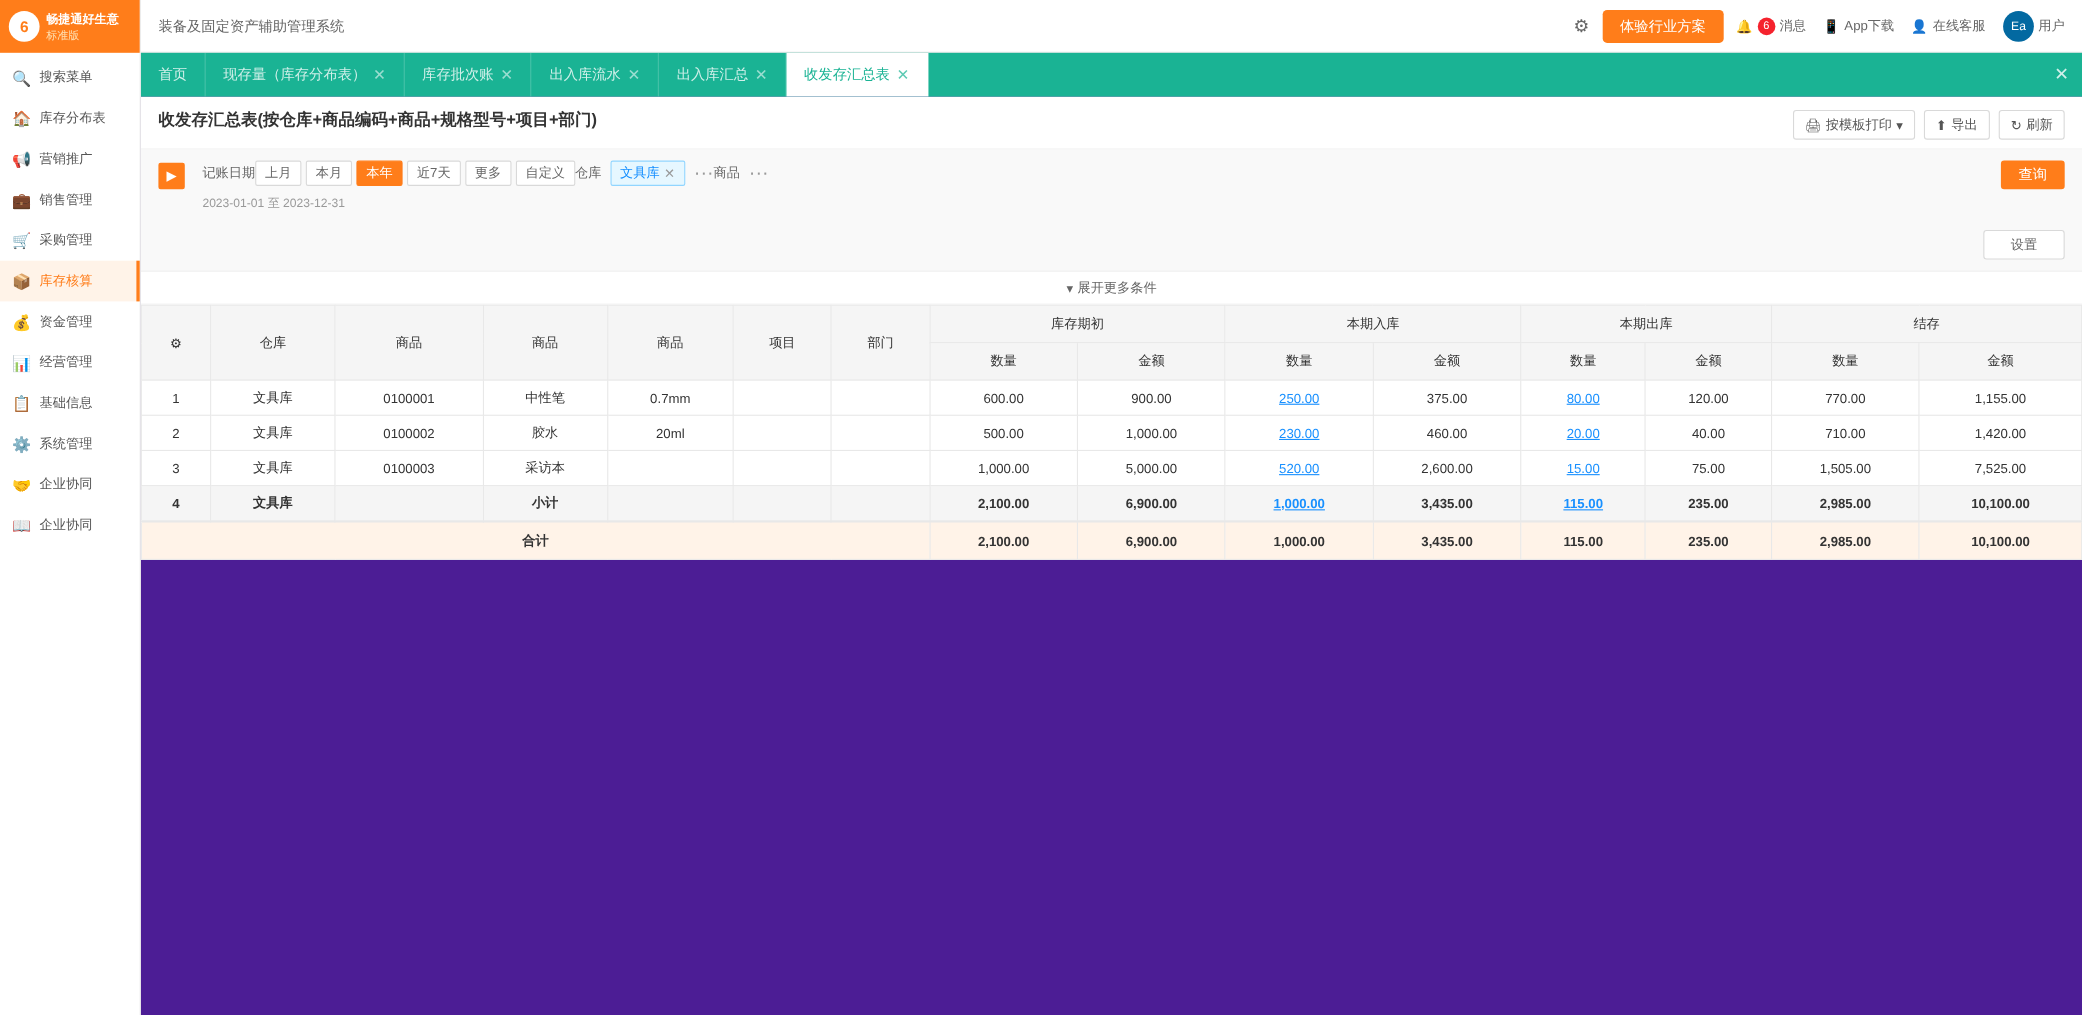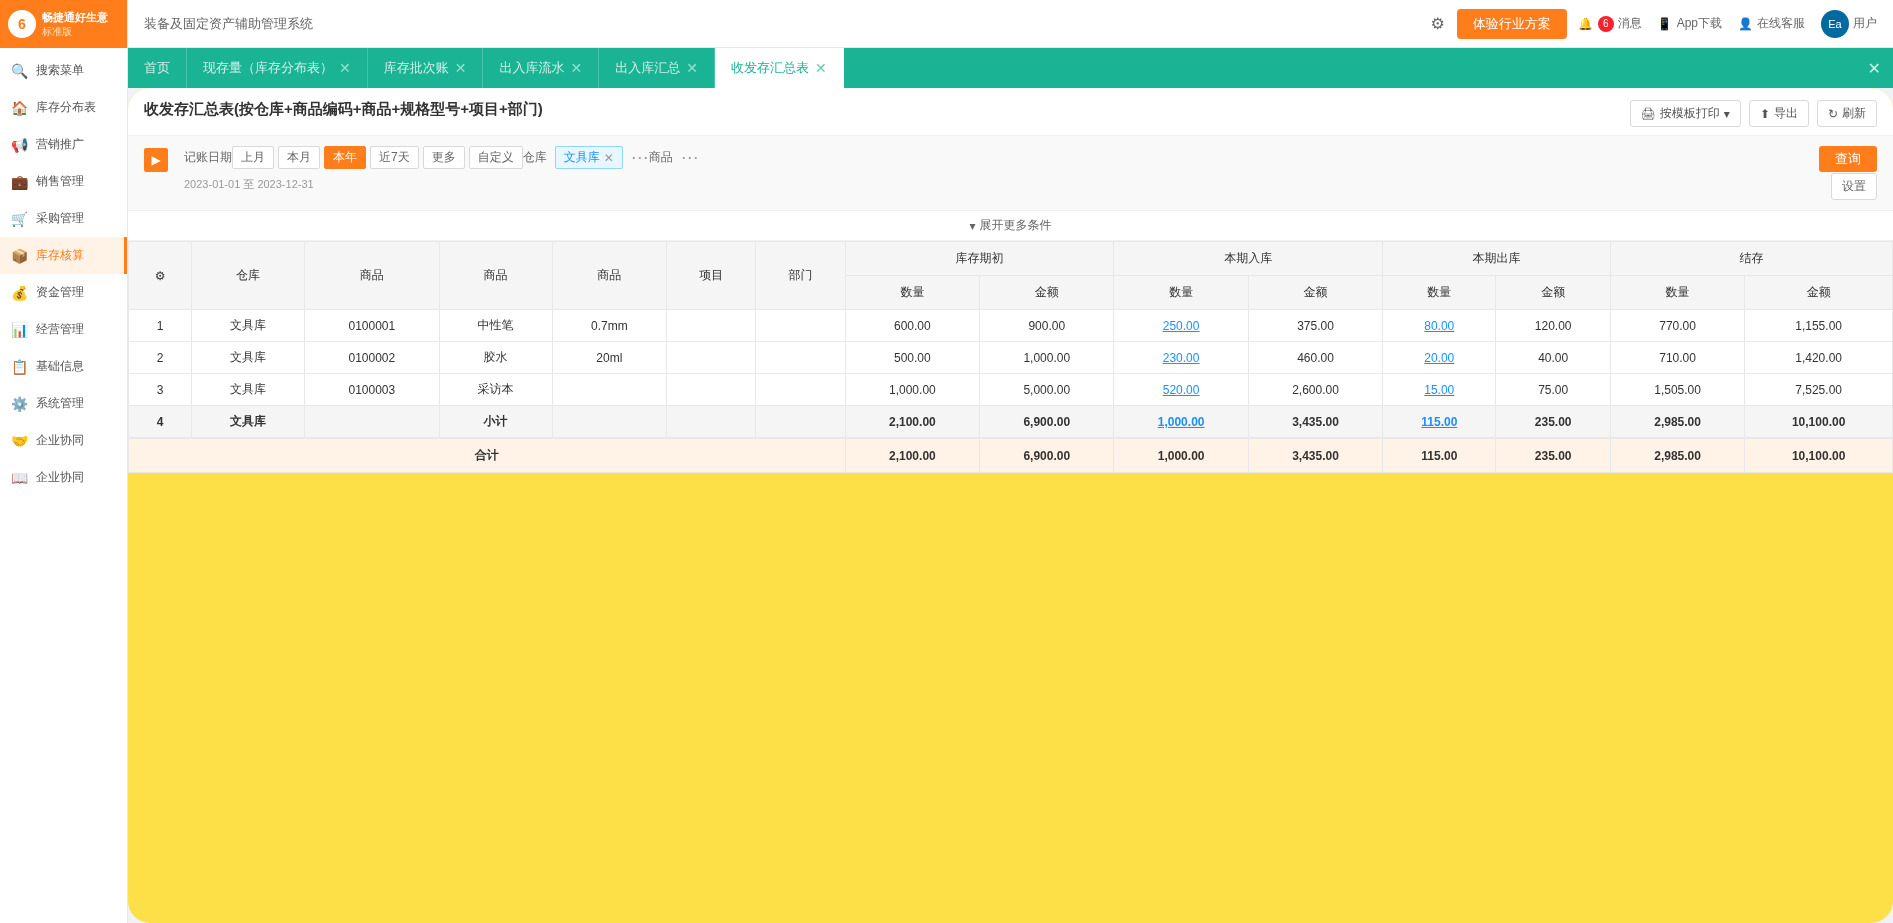--- a/index.html
+++ b/index.html
@@ -27,36 +27,36 @@
     .user-avatar { width: 28px; height: 28px; background: #e0e0e0; border-radius: 50%; display: flex; align-items: center; justify-content: center; font-size: 12px; }
 
     
     .tabbar { height: 40px; background: #1ab394; display: flex; align-items: center; padding: 0; overflow: hidden; }
     .tab { display: flex; align-items: center; gap: 6px; padding: 0 16px; height: 100%; cursor: pointer; color: rgba(255,255,255,0.8); font-size: 13px; border-right: 1px solid rgba(255,255,255,0.2); white-space: nowrap; }
     .tab.active { background: #fff; color: #1ab394; font-weight: 500; }
     .tab-close { font-size: 14px; color: inherit; opacity: 0.7; }
     .tabbar-close-all { margin-left: auto; padding: 0 12px; color: rgba(255,255,255,0.8); font-size: 16px; cursor: pointer; }
 
     
-    .content { flex: 1; overflow-y: auto; padding: 0; background: #fde047; border-radius: 22px; }
+    .content { flex: 1; overflow-y: auto; padding: 0; background: #4c1d95; }
     .page { background: #fff; margin: 0; }
     .page-title { font-size: 15px; font-weight: bold; color: #333; margin-bottom: 8px; }
     .btn-outline { border: 1px solid #d9d9d9; background: #fff; padding: 4px 10px; border-radius: 3px; cursor: pointer; font-size: 12px; color: #555; display: flex; align-items: center; gap: 4px; }
 
     
     .filter-bar { padding: 10px 16px; background: #f9f9f9; border-bottom: 1px solid #f0f0f0; display: flex; align-items: flex-start; gap: 16px; }
     .filter-arrow { width: 24px; height: 24px; background: #ff7d1a; display: flex; align-items: center; justify-content: center; color: #fff; border-radius: 2px; cursor: pointer; flex-shrink: 0; margin-top: 2px; }
     .date-btns { display: flex; gap: 4px; flex-wrap: wrap; align-items: center; }
     .date-btn { padding: 2px 8px; border: 1px solid #d9d9d9; border-radius: 2px; cursor: pointer; font-size: 12px; color: #666; background: #fff; }
     .date-btn.active { background: #ff7d1a; color: #fff; border-color: #ff7d1a; }
     .filter-tag { display: flex; align-items: center; gap: 4px; background: #e6f7ff; border: 1px solid #91d5ff; border-radius: 2px; padding: 2px 8px; font-size: 12px; color: #1890ff; }
     .filter-tag-close { cursor: pointer; color: #999; }
     .filter-more { color: #999; font-size: 18px; cursor: pointer; }
     .btn-query { background: #ff7d1a; color: #fff; border: none; padding: 4px 16px; border-radius: 3px; cursor: pointer; font-size: 13px; }
-    .btn-setting { background: #fff; color: #666; border: 1px solid #d9d9d9; padding: 4px 10px; border-radius: 3px; cursor: pointer; font-size: 12px; }
+    .btn-setting { background: #fff; color: #666; border: 1px solid #d9d9d9; padding: 4px 24px; border-radius: 3px; cursor: pointer; font-size: 12px; margin-top: 36px; }
 
     
     .expand-row { padding: 6px 16px; border-bottom: 1px solid #f0f0f0; display: flex; align-items: center; justify-content: center; }
     .expand-btn { display: flex; align-items: center; gap: 4px; color: #666; cursor: pointer; font-size: 12px; }
 
     
     .table-container { overflow-x: auto; }
     table { width: 100%; border-collapse: collapse; font-size: 12px; }
     th { background: #f5f5f5; border: 1px solid #e8e8e8; padding: 8px 10px; text-align: center; color: #333; font-weight: 500; white-space: nowrap; }
     td { border: 1px solid #e8e8e8; padding: 7px 10px; text-align: center; color: #333; white-space: nowrap; }

